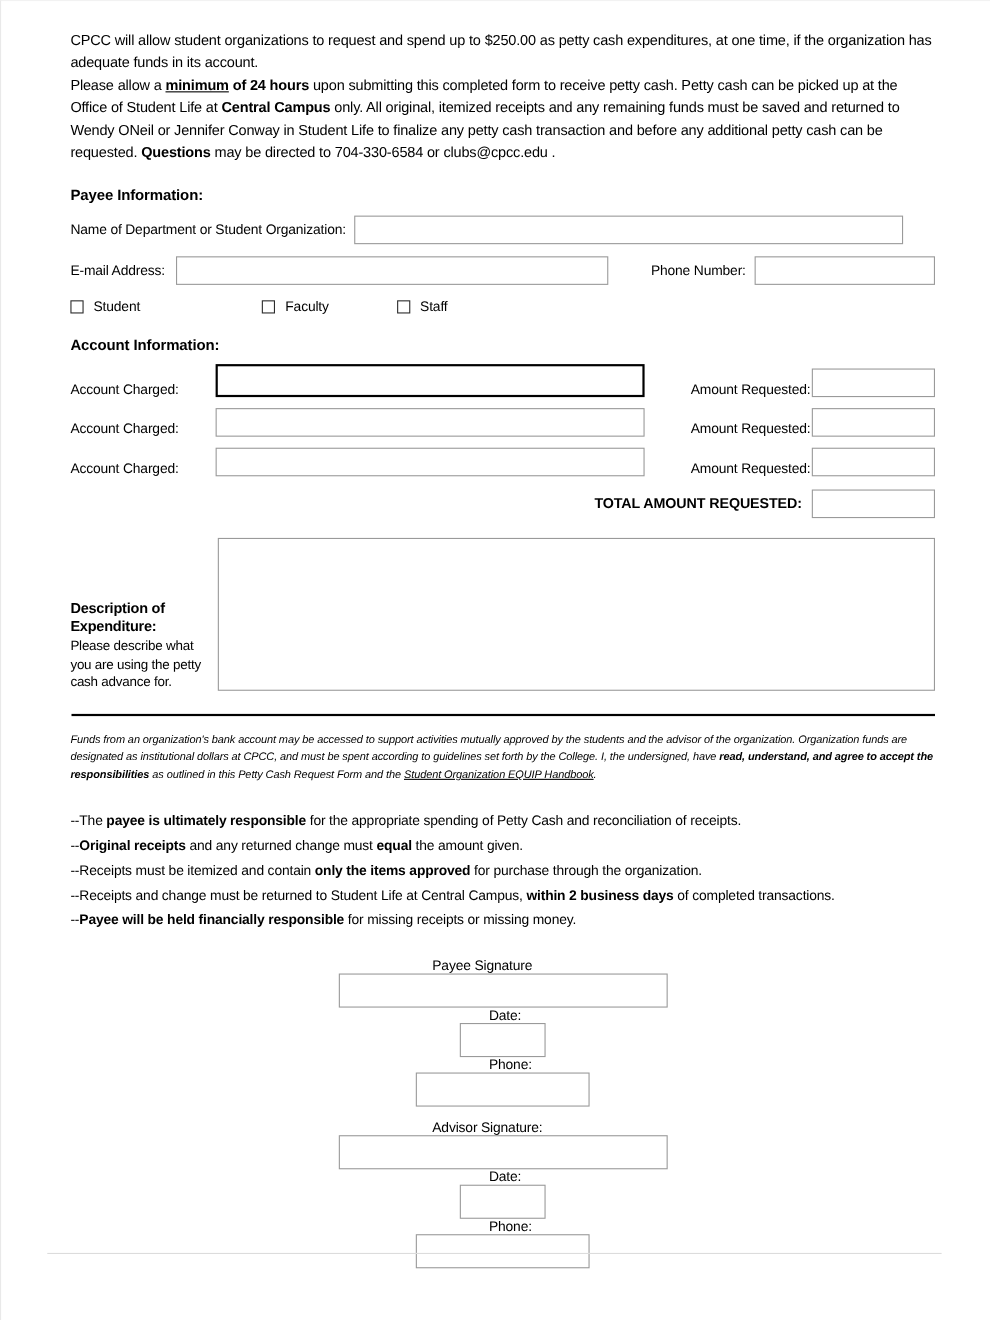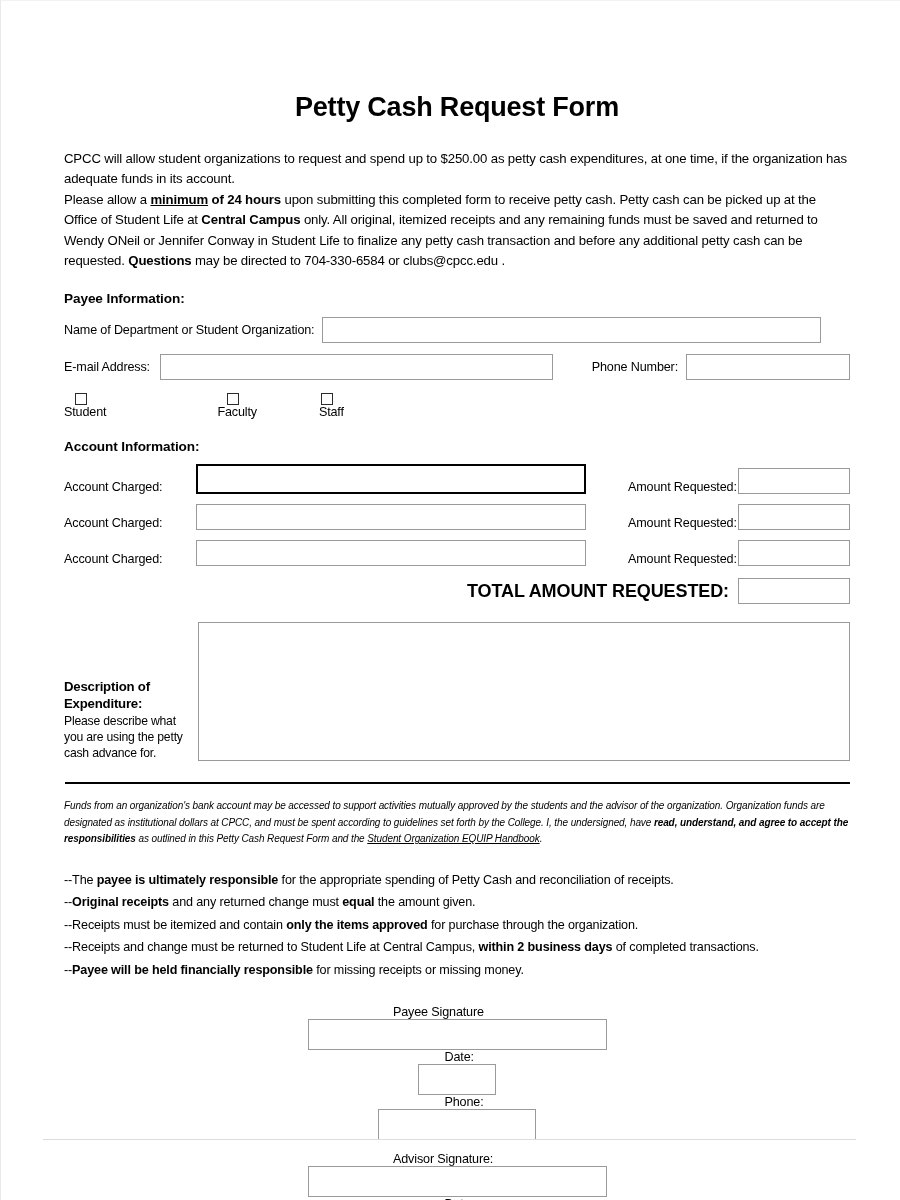--- a/index.html
+++ b/index.html
@@ -98,21 +98,20 @@
   .cbrow {
     display: flex;
     align-items: center;
     margin-top: 13px;
     font-size: 12.6px;
     letter-spacing: -0.15px;
   }
   .cbitem {
     display: flex;
     align-items: center;
-    flex-direction: column;
   }
   .cbox {
     width: 12px;
     height: 12px;
     border: 1.4px solid #2b2b2b;
     background: #fff;
     margin-right: 9px;
     box-sizing: border-box;
     flex: 0 0 auto;
   }
@@ -133,21 +132,21 @@
   .a-amt-label { width: 110px; flex: 0 0 auto; text-align: left; }
   .a-amt   { width: 112px; flex: 0 0 auto; }
   .total-row {
     display: flex;
     align-items: center;
     margin-top: 12px;
     font-size: 12.6px;
   }
   .total-label {
     font-weight: bold;
-    font-size: 18px;
+    font-size: 13px;
     letter-spacing: -0.1px;
     margin-left: auto;
     padding-right: 9px;
     white-space: nowrap;
   }
 
   
   .desc-wrap {
     display: flex;
     margin-top: 18px;
@@ -232,21 +231,20 @@
     height: 1px;
     background: #dcdcdc;
   }
 </style>
 </head>
 <body>
 
 <div class="page">
   <div class="content">
 
-    <h1 class="doc-title">Petty Cash Request Form</h1>
 
     <div class="intro">
       <p>CPCC will allow student organizations to request and spend up to $250.00 as petty cash expenditures, at one time, if the organization has adequate funds in its account.</p>
       <p><span>Please allow a </span><span class="u b">minimum</span><span> </span><span class="b">of 24 hours</span><span> upon submitting this completed form to receive petty cash. Petty cash can be picked up at the Office of Student Life at </span><span class="b">Central Campus</span><span> only. All original, itemized receipts and any remaining funds must be saved and returned to Wendy ONeil or Jennifer Conway in Student Life to finalize any petty cash transaction and before any additional petty cash can be requested. </span><span class="b">Questions</span><span> may be directed to 704-330-6584 or clubs@cpcc.edu .</span></p>
     </div>
 
     <div class="section-head">Payee Information:</div>
 
     <div class="frow">
       <span class="flabel">Name of Department or  Student Organization:</span>

